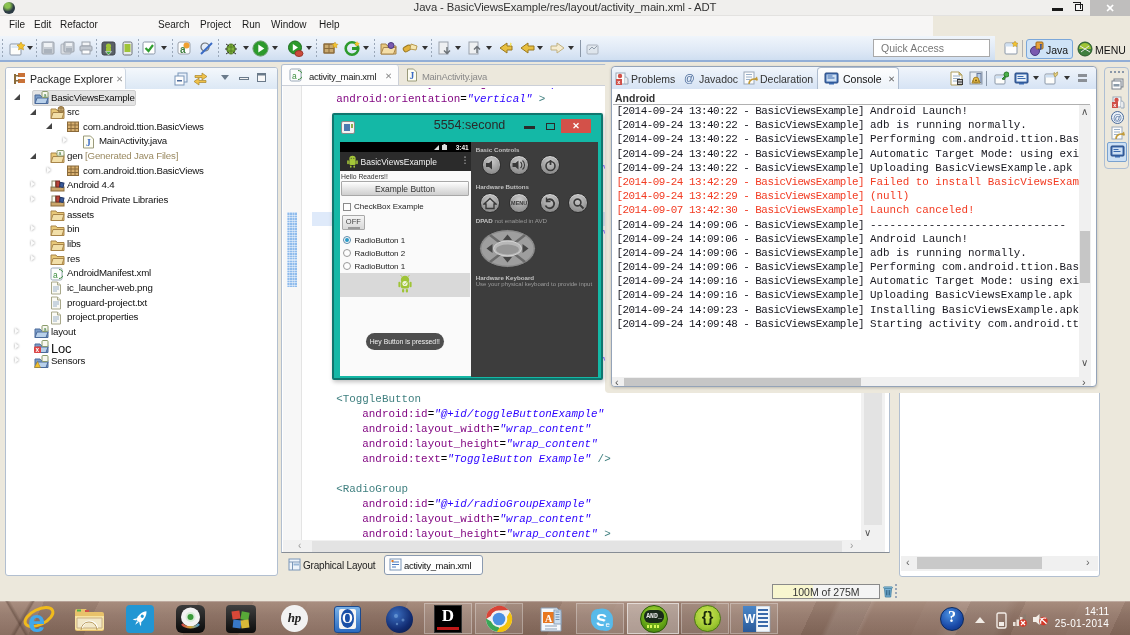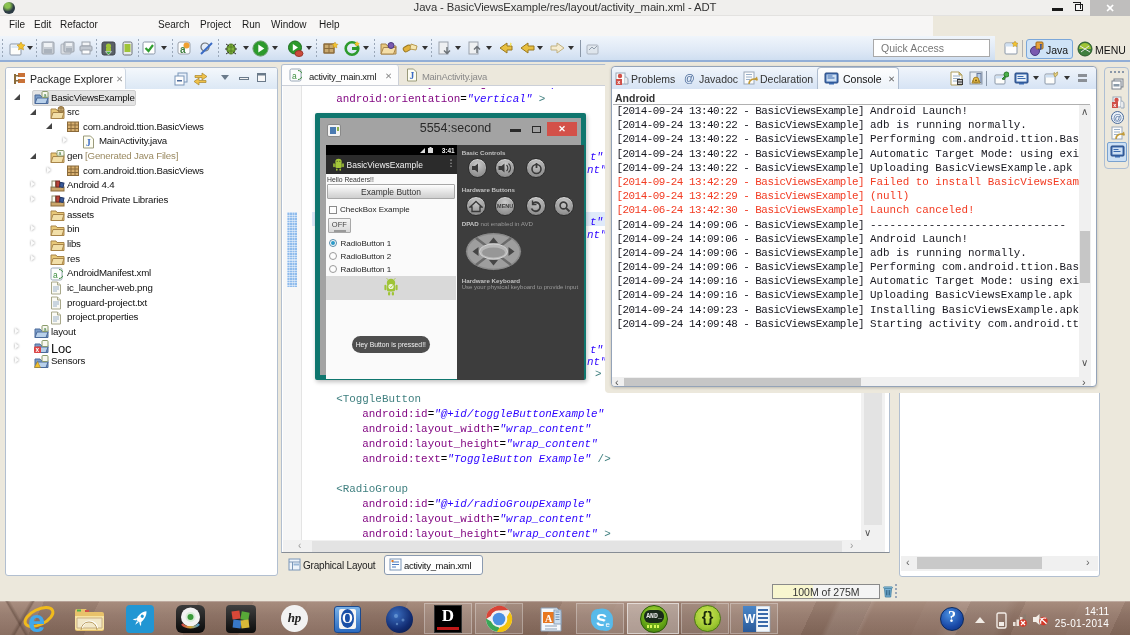--- a/index.html
+++ b/index.html
@@ -539,21 +539,21 @@
 <div class="ab" style="left:3px;top:25px;font-size:10.5px;font-weight:bold;color:#333">Android</div>
 <div class="ab" style="left:1px;top:37px;width:477px;height:1px;background:#b0b0b0"></div>
 <div class="ab mono" style="left:4.5px;top:37px;width:463px;height:274px;overflow:hidden;font-size:10.9px;line-height:14.2px;white-space:nowrap">
       <div style="height:14.2px;color:#16161e"><span style="letter-spacing:-0.5px">[2014-09-24 13:40:22 - BasicViewsExample] </span>Android Launch!</div>
       <div style="height:14.2px;color:#16161e"><span style="letter-spacing:-0.5px">[2014-09-24 13:40:22 - BasicViewsExample] </span>adb is running normally.</div>
       <div style="height:14.2px;color:#16161e"><span style="letter-spacing:-0.5px">[2014-09-24 13:40:22 - BasicViewsExample] </span>Performing com.android.ttion.BasicViews</div>
       <div style="height:14.2px;color:#16161e"><span style="letter-spacing:-0.5px">[2014-09-24 13:40:22 - BasicViewsExample] </span>Automatic Target Mode: using existing</div>
       <div style="height:14.2px;color:#16161e"><span style="letter-spacing:-0.5px">[2014-09-24 13:40:22 - BasicViewsExample] </span>Uploading BasicViewsExample.apk</div>
       <div style="height:14.2px;color:#f23b22"><span style="letter-spacing:-0.5px">[2014-09-24 13:42:29 - BasicViewsExample] </span>Failed to install BasicViewsExample</div>
       <div style="height:14.2px;color:#f23b22"><span style="letter-spacing:-0.5px">[2014-09-24 13:42:29 - BasicViewsExample] </span>(null)</div>
-      <div style="height:14.2px;color:#f23b22"><span style="letter-spacing:-0.5px">[2014-06-24 13:42:30 - BasicViewsExample] </span>Launch canceled!</div>
+      <div style="height:14.2px;color:#f23b22"><span style="letter-spacing:-0.5px">[2014-09-07 13:42:30 - BasicViewsExample] </span>Launch canceled!</div>
       <div style="height:14.2px;color:#16161e"><span style="letter-spacing:-0.5px">[2014-09-24 14:09:06 - BasicViewsExample] </span>------------------------------</div>
       <div style="height:14.2px;color:#16161e"><span style="letter-spacing:-0.5px">[2014-09-24 14:09:06 - BasicViewsExample] </span>Android Launch!</div>
       <div style="height:14.2px;color:#16161e"><span style="letter-spacing:-0.5px">[2014-09-24 14:09:06 - BasicViewsExample] </span>adb is running normally.</div>
       <div style="height:14.2px;color:#16161e"><span style="letter-spacing:-0.5px">[2014-09-24 14:09:06 - BasicViewsExample] </span>Performing com.android.ttion.BasicViews</div>
       <div style="height:14.2px;color:#16161e"><span style="letter-spacing:-0.5px">[2014-09-24 14:09:16 - BasicViewsExample] </span>Automatic Target Mode: using existing</div>
       <div style="height:14.2px;color:#16161e"><span style="letter-spacing:-0.5px">[2014-09-24 14:09:16 - BasicViewsExample] </span>Uploading BasicViewsExample.apk</div>
       <div style="height:14.2px;color:#16161e"><span style="letter-spacing:-0.5px">[2014-09-24 14:09:23 - BasicViewsExample] </span>Installing BasicViewsExample.apk</div>
       <div style="height:14.2px;color:#16161e"><span style="letter-spacing:-0.5px">[2014-09-24 14:09:48 - BasicViewsExample] </span>Starting activity com.android.ttion</div>
     </div>
 <div class="ab" style="left:467px;top:38px;width:12px;height:303px;background:#f0f0f0"></div>
@@ -600,21 +600,21 @@
  <div class="ab" style="left:0;top:0;width:40px;height:13px;background:#f8f6cf"></div>
  <div class="ab" style="left:0;top:0;width:106px;height:13px;text-align:center;font-size:10.5px;color:#333;line-height:14px">100M of 275M</div>
 </div>
 <svg class="ab" style="left:882px;top:584px" width="12" height="14">
     <path d="M2.5 4.5 h7 l-.8 8.5 h-5.4z" fill="#7ab2d8" stroke="#3a7a9a" stroke-width=".8"></path>
     <rect x="1.5" y="2.8" width="9" height="1.6" rx=".8" fill="#8abcd8" stroke="#3a7a9a" stroke-width=".6"></rect>
     <path d="M4.3 6 l.3 5.5 M6 6 v5.5 M7.7 6 l-.3 5.5" stroke="#2a5a7a" stroke-width=".8"></path>
   </svg>
 <div class="ab" style="left:895px;top:584px;width:2px;height:14px;background:repeating-linear-gradient(#9aa7b8 0 2px,transparent 2px 4px)"></div>
 
-<div class="ab" style="left:315px;top:113px;width:271px;height:267px;background:#a3a3a3;border:5px solid #0f766e;border-radius:2px;box-shadow:1px 2px 4px rgba(0,0,0,.25)">
+<div class="ab" style="left:332px;top:113px;width:271px;height:267px;background:#14b8a6;border:2px solid #0f766e;border-radius:2px;box-shadow:1px 2px 4px rgba(0,0,0,.25)">
  <div class="ab" style="left:7px;top:6px;width:14px;height:13px;background:#f2f2f2;border:1px solid #8a8a8a;border-radius:2px">
       <div class="ab" style="left:2px;top:2px;width:6px;height:7px;background:#4a7ab0"></div>
       <div class="ab" style="left:9px;top:2px;width:2px;height:4px;background:#8ab04a"></div>
     </div>
  <div class="ab" style="left:0;top:3px;width:271px;text-align:center;font-size:12.5px;color:#2a2a2a">5554:second</div>
  <div class="ab" style="left:190px;top:11px;width:11px;height:3px;background:#2a2a2a"></div>
  <div class="ab" style="left:212px;top:8px;width:9px;height:7px;border:1.5px solid #2a2a2a"></div>
  <div class="ab" style="left:227px;top:4px;width:30px;height:14px;background:#d35149;color:#fff;font-size:9px;font-weight:bold;text-align:center;line-height:14px">✕</div>
 
  <div class="ab" style="left:5.5px;top:27.4px;width:131.2px;height:233.6px;background:#fafafa;overflow:hidden">

